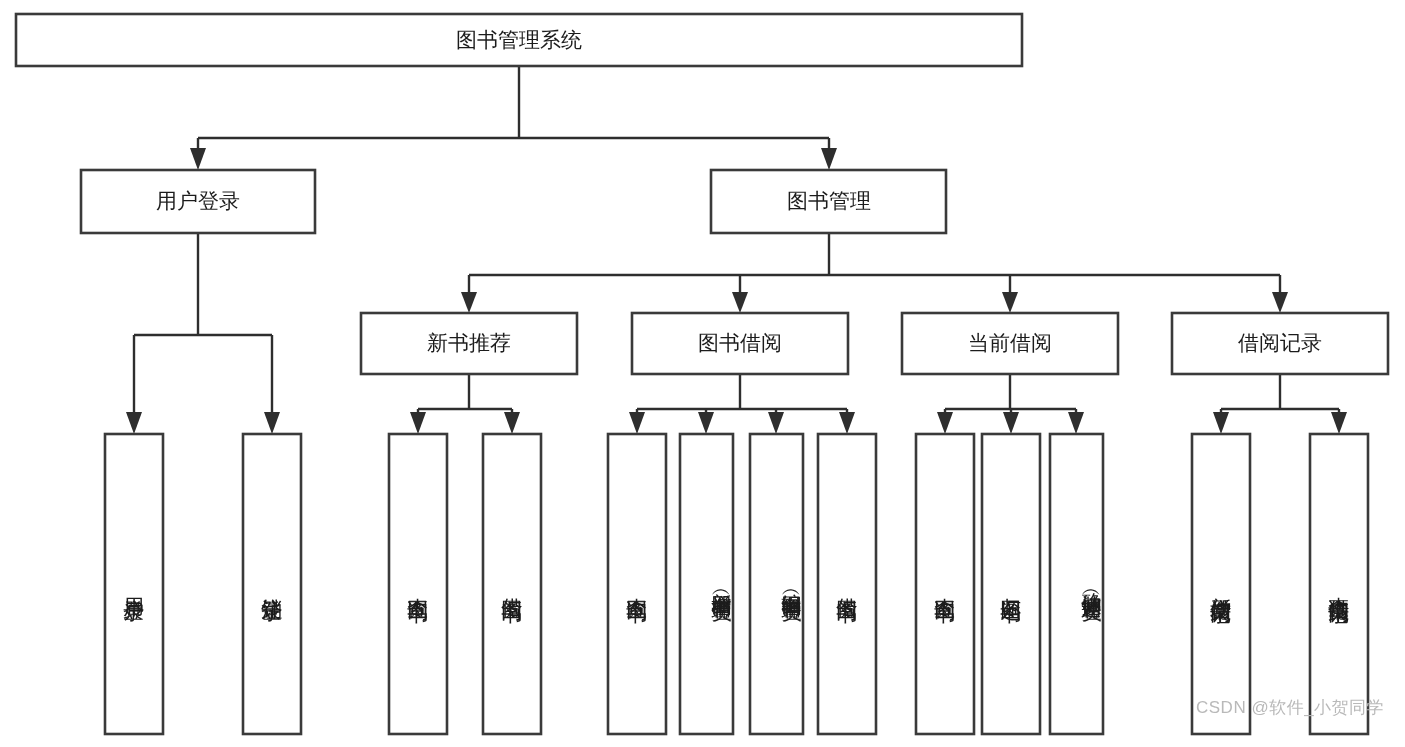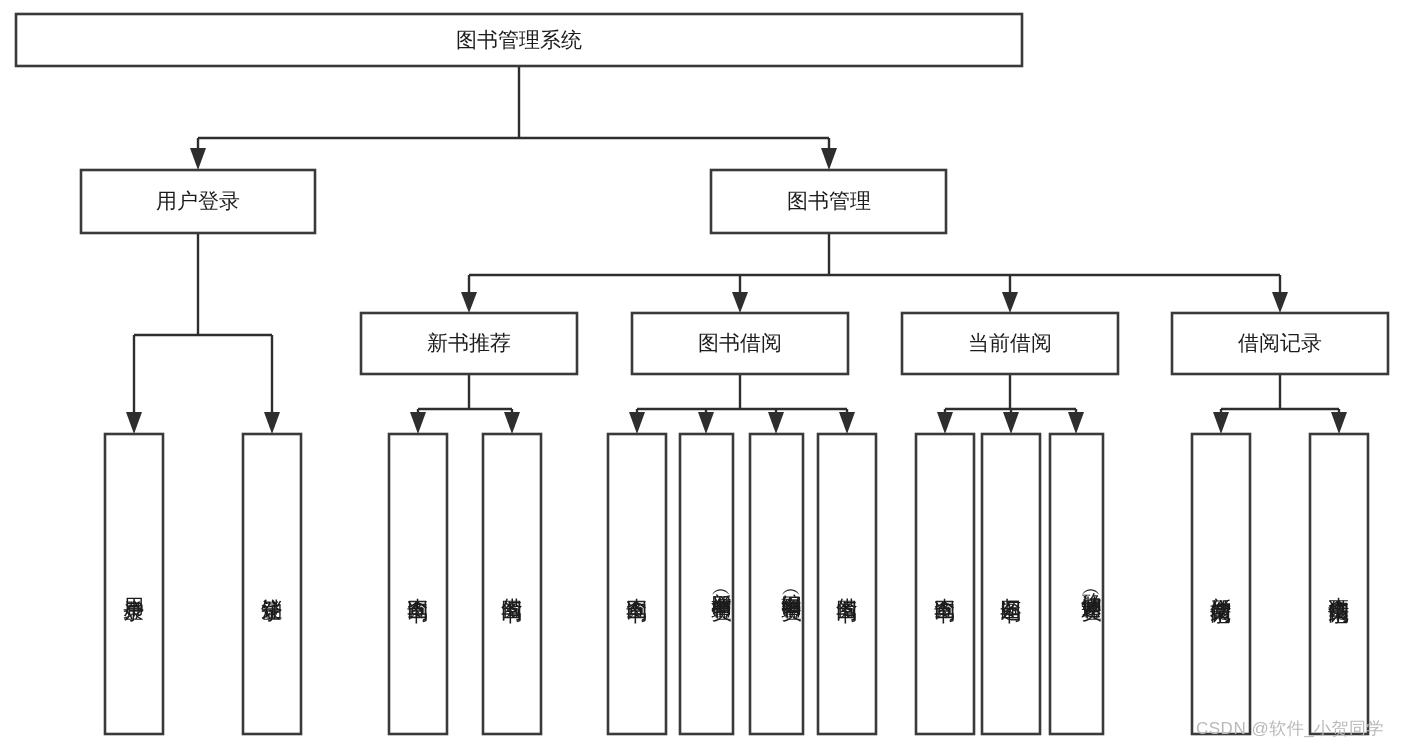--- a/index.html
+++ b/index.html
@@ -195,15 +195,15 @@
   <div class="leaf-label" style="left:608px; top:434px; width:58px; height:300px;">查询图书</div>
   <div class="leaf-label" style="left:680px; top:438px; width:53px; height:292px; align-items:flex-start; font-size:20px;">新增图书（管理员）</div>
   <div class="leaf-label" style="left:750px; top:438px; width:53px; height:292px; align-items:flex-start; font-size:20px;">编辑图书（管理员）</div>
   <div class="leaf-label" style="left:818px; top:434px; width:58px; height:300px;">借阅图书</div>
   <div class="leaf-label" style="left:916px; top:434px; width:58px; height:300px;">查询图书</div>
   <div class="leaf-label" style="left:982px; top:434px; width:58px; height:300px;">归还图书</div>
   <div class="leaf-label" style="left:1050px; top:438px; width:53px; height:292px; align-items:flex-start; font-size:20px;">确认归还（管理员）</div>
   <div class="leaf-label" style="left:1192px; top:434px; width:58px; height:300px;">新增借阅记录</div>
   <div class="leaf-label" style="left:1310px; top:434px; width:58px; height:300px;">查询借阅记录</div>
 
-  <div class="watermark" style="left:1196px; top:717px;text-align:center;">CSDN @软件_小贺同学</div>
+  <div class="watermark" style="left:1196px; top:696px;text-align:center;">CSDN @软件_小贺同学</div>
 
 </div>
 
 </body></html>

